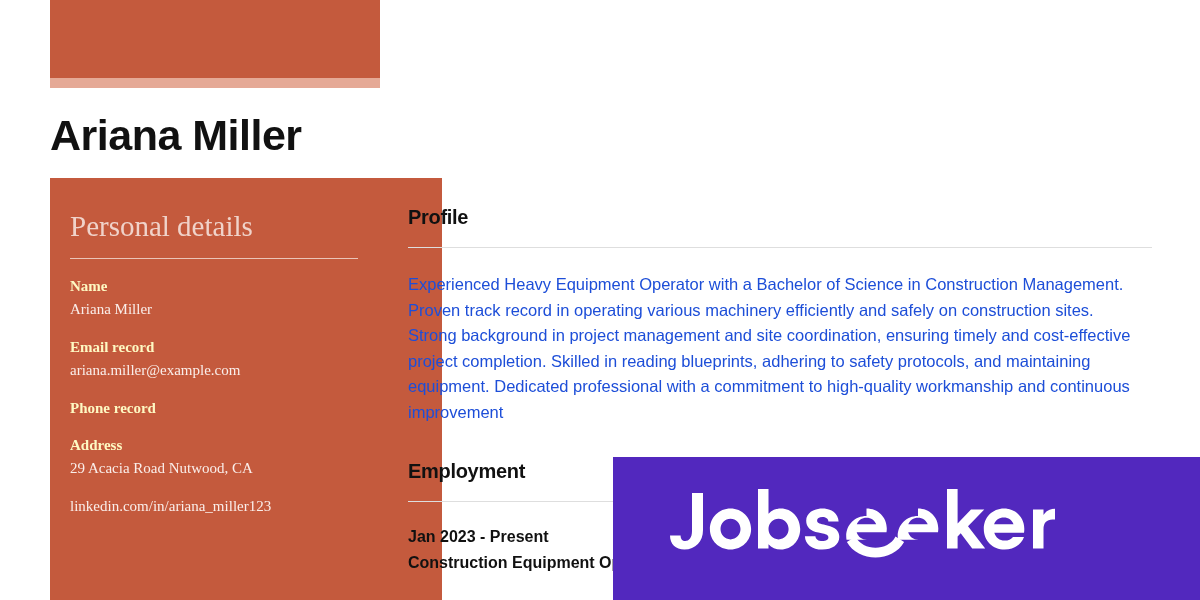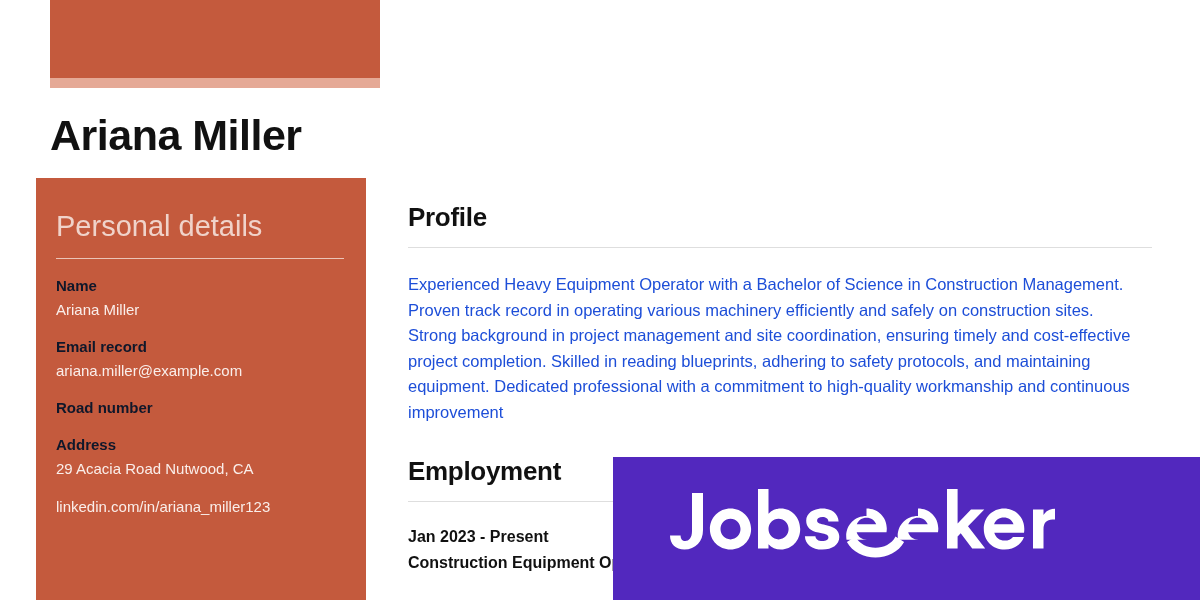--- a/index.html
+++ b/index.html
@@ -52,27 +52,28 @@
     font-weight: bold;
     color: #111111;
     letter-spacing: -0.5px;
     line-height: 54px;
     white-space: nowrap;
   }
 
   
   #sidebar {
     position: absolute;
-    left: 36px;
+    left: 50px;
     top: 178px;
-    width: 330px;
+    width: 392px;
     height: 422px;
     background: #C45A3D;
     box-sizing: border-box;
     padding: 30px 22px 0 20px;
+    font-family: Liberation Serif, serif;
   }
   #sidebar-title {
     font-size: 29px;
     font-weight: normal;
     color: #F0D3CA;
     line-height: 36px;
     margin: 0;
     padding: 0;
   }
   #sidebar-divider {
@@ -80,41 +81,41 @@
     width: 288px;
     height: 1px;
     background: #EBC4B8;
   }
   .detail-block {
     margin-top: 17px;
   }
   .detail-label {
     font-size: 15px;
     font-weight: bold;
-    color: #0f172a;
+    color: #fef9c3;
     line-height: 20px;
   }
   .detail-value {
     font-size: 15px;
     font-weight: normal;
     color: #FAEEEA;
     line-height: 21px;
     margin-top: 3px;
     white-space: nowrap;
   }
 
   
   #main-content {
     position: absolute;
     left: 408px;
     top: 200px;
     width: 744px;
   }
   .section-heading {
-    font-size: 26px;
+    font-size: 20px;
     font-weight: bold;
     color: #111111;
     line-height: 34px;
     letter-spacing: -0.3px;
   }
   .section-divider {
     width: 744px;
     height: 1px;
     background: #DEDEDE;
     margin-top: 13px;
@@ -187,21 +188,21 @@
       <div class="detail-label">Name</div>
       <div class="detail-value">Ariana Miller</div>
     </div>
 
     <div class="detail-block">
       <div class="detail-label">Email record</div>
       <div class="detail-value">ariana.miller@example.com</div>
     </div>
 
     <div class="detail-block">
-      <div class="detail-label">Road number</div>
+      <div class="detail-label">Phone record</div>
     </div>
 
     <div class="detail-block">
       <div class="detail-label">Address</div>
       <div class="detail-value">29 Acacia Road Nutwood, CA</div>
     </div>
 
     <div class="detail-block">
       <div class="detail-value">linkedin.com/in/ariana_miller123</div>
     </div>

